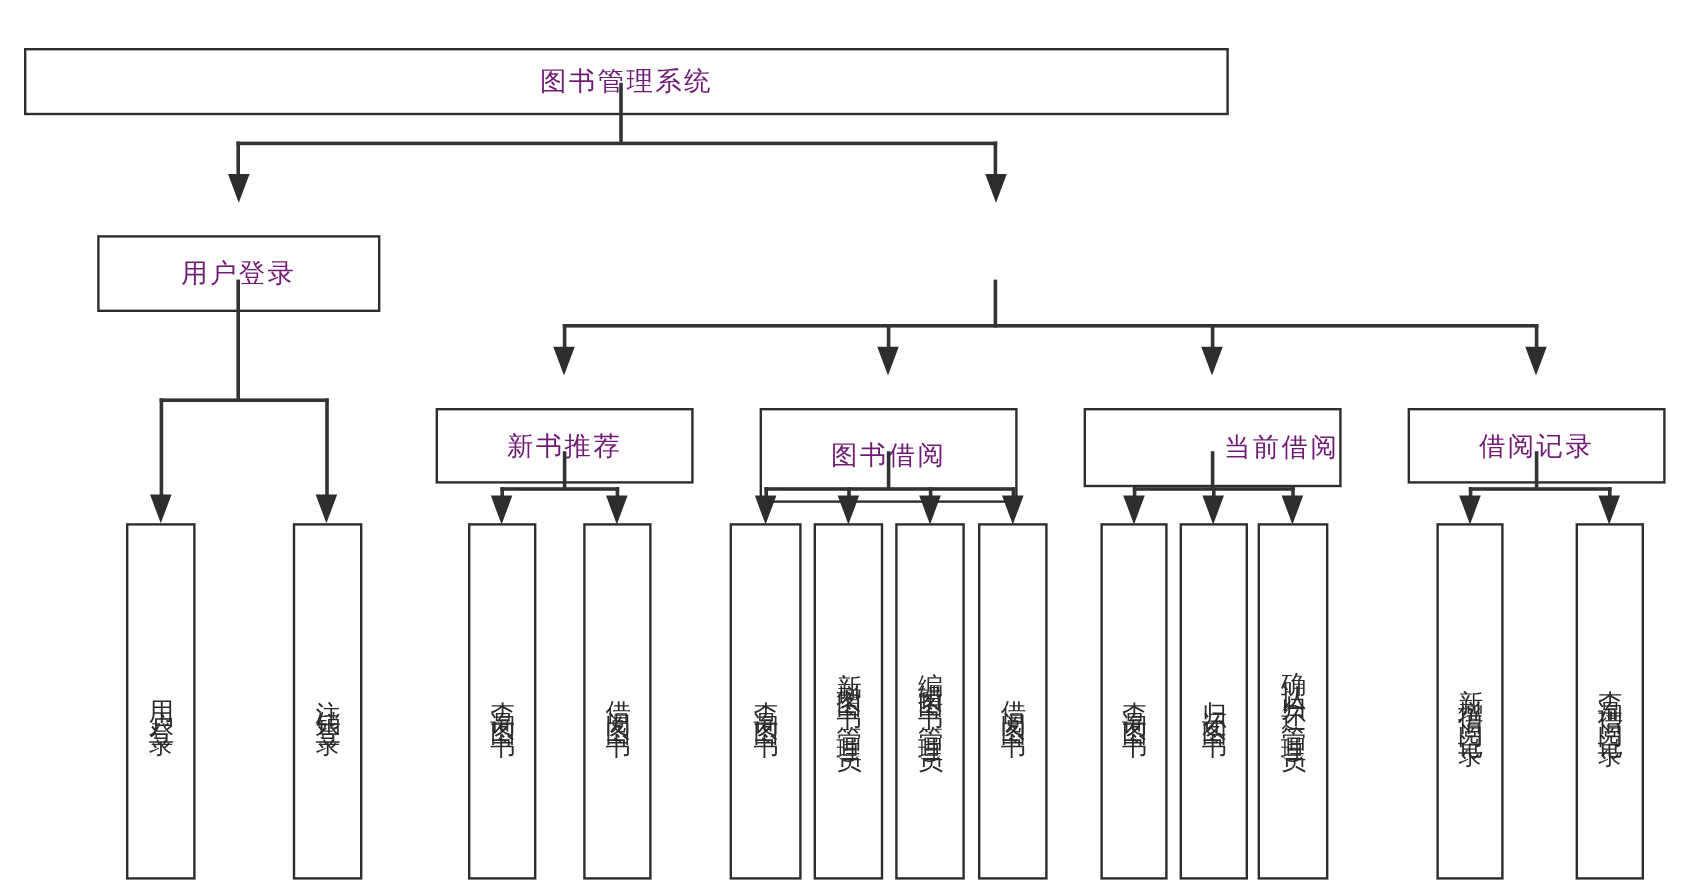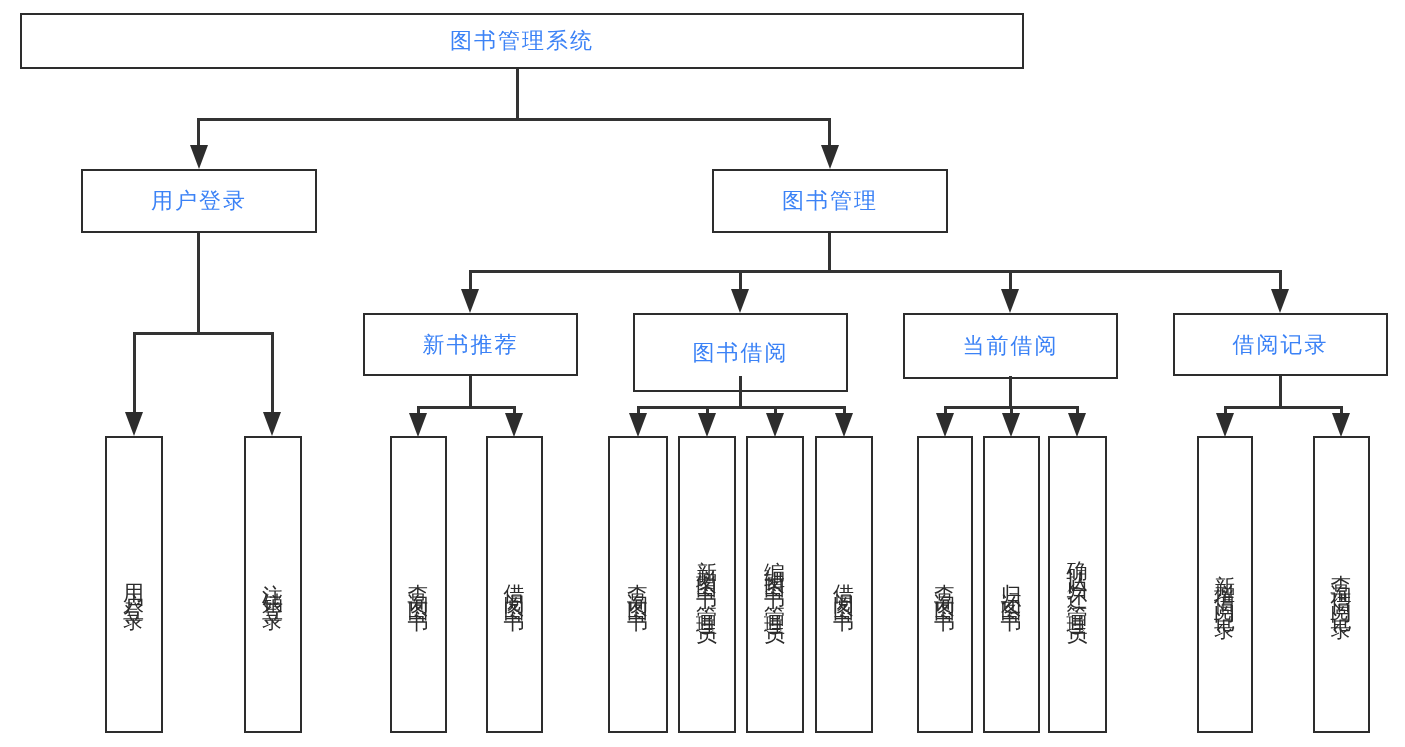--- a/index.html
+++ b/index.html
@@ -9,22 +9,23 @@
     background:#ffffff;
     font-family:"Liberation Sans","DejaVu Sans",sans-serif;
     overflow:hidden;
   }
   .box{
     position:absolute;
     background:#ffffff;
     border:2px solid #2d2d2d;
     box-sizing:border-box;
     display:flex;align-items:center;justify-content:center;
-    font-size:22px;color:#3b82f6;letter-spacing:2px;
+    font-size:22px;color:#701a75;letter-spacing:2px;
     white-space:nowrap;
+    margin-top:27px;
   }
   .vbox{
     position:absolute;
     background:#ffffff;
     border:2px solid #2d2d2d;
     box-sizing:border-box;
     display:flex;align-items:center;justify-content:center;
   }
   .vlabel{
     writing-mode:vertical-rl;
@@ -55,31 +56,28 @@
 
 <div id="stage">
 
   <div class="box" style="left:20px;top:13px;width:1004px;height:56px;">
     <span>图书管理系统</span>
   </div>
 
   <div class="box" style="left:81px;top:169px;width:236px;height:64px;">
     <span>用户登录</span>
   </div>
-  <div class="box" style="left:712px;top:169px;width:236px;height:64px;">
-    <span>图书管理</span>
-  </div>
 
   <div class="box" style="left:363px;top:313px;width:215px;height:63px;">
     <span>新书推荐</span>
   </div>
   <div class="box" style="left:633px;top:313px;width:215px;height:79px;">
     <span>图书借阅</span>
   </div>
-  <div class="box" style="left:903px;top:313px;width:215px;height:66px;">
+  <div class="box" style="left:903px;top:313px;width:215px;height:66px;justify-content:flex-end;">
     <span>当前借阅</span>
   </div>
   <div class="box" style="left:1173px;top:313px;width:215px;height:63px;">
     <span>借阅记录</span>
   </div>
 
   <div class="vbox" style="left:105px;top:436px;width:58px;height:297px;">
     <span class="vlabel">用户登录</span>
   </div>
   <div class="vbox" style="left:244px;top:436px;width:58px;height:297px;">

